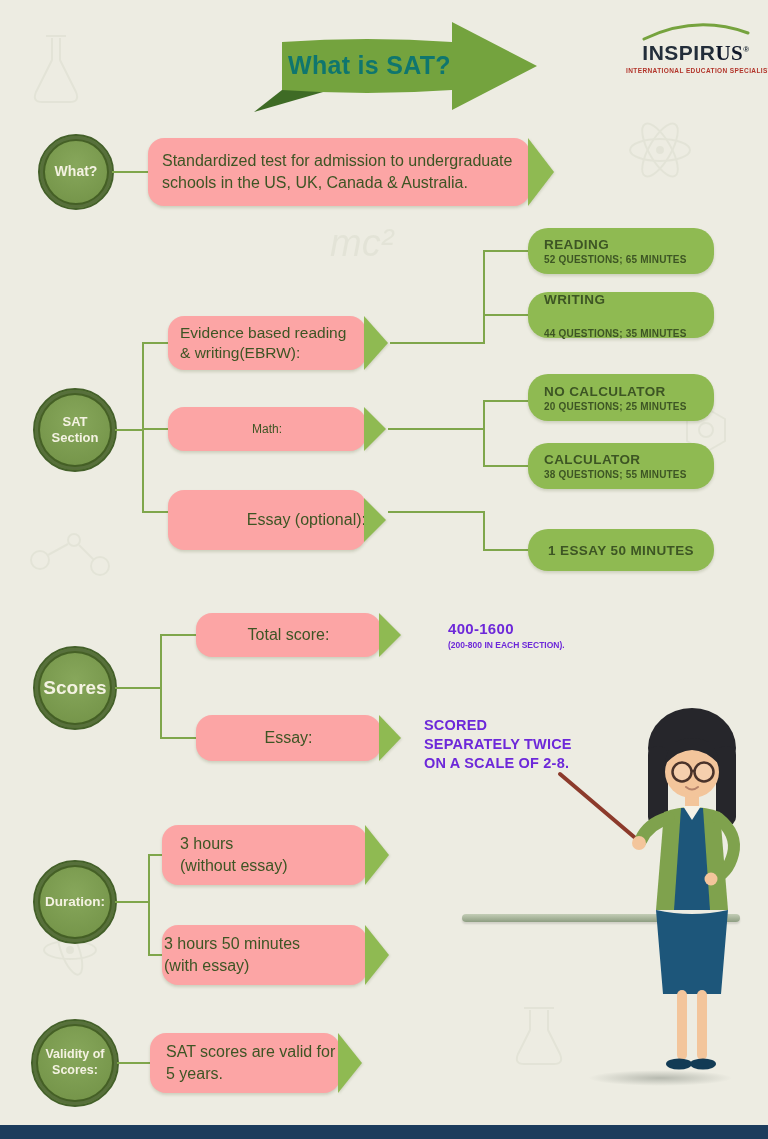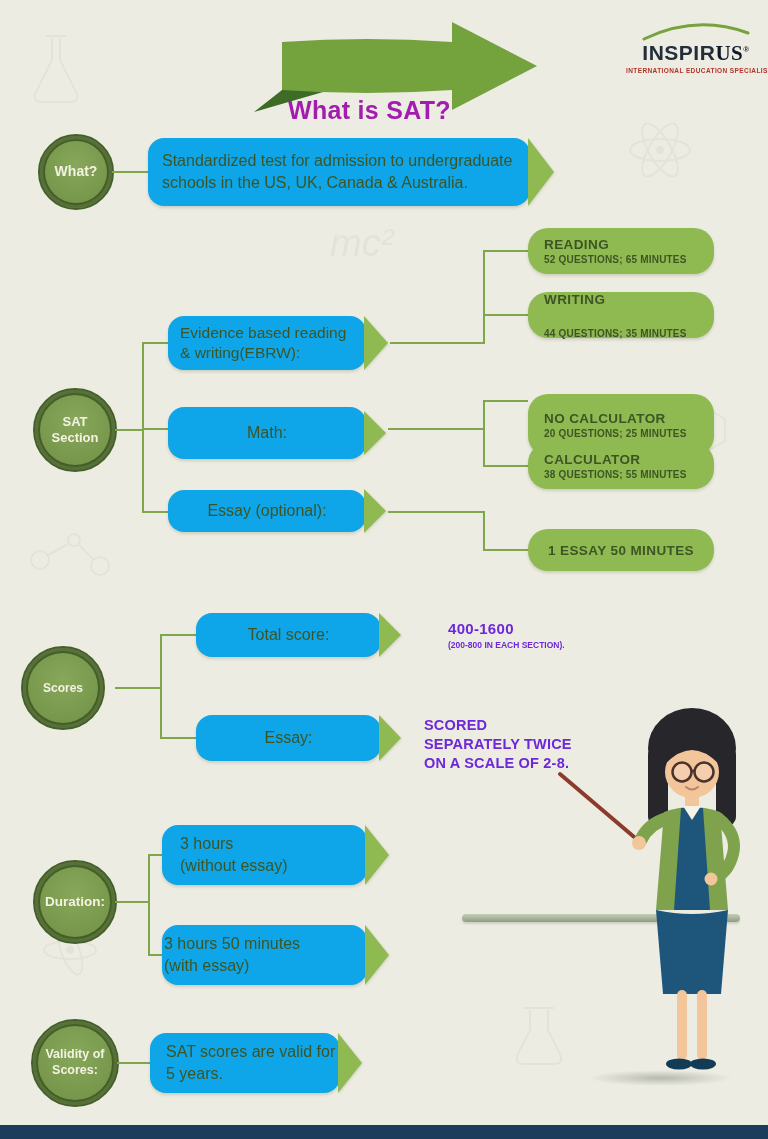--- a/index.html
+++ b/index.html
@@ -12,42 +12,42 @@
   .hline { height:2px; }
   .vline { width:2px; }
 
   .circle { position:absolute; border-radius:50%;
     background:radial-gradient(circle at 50% 40%, #87A75B, #6E8E43);
     border:2px solid #44602A;
     box-shadow: inset 0 0 0 3px rgba(255,255,255,0.10), inset 0 0 0 5px rgba(60,86,30,0.85);
     display:flex; align-items:center; justify-content:center; text-align:center;
     color:#F4F2E2; font-weight:bold; line-height:1.25; }
 
-  .shape { position:absolute; background:#0ea5e9; border-radius:16px;
+  .shape { position:absolute; background:#fca5a5; border-radius:16px;
     display:flex; flex-direction:column; justify-content:center;
     color:#3D5524; box-shadow:0 2px 3px rgba(60,80,30,0.18); }
   .shape.tip::after { content:""; position:absolute; left:calc(100% - 2px); top:50%;
     transform:translateY(-50%); width:0; height:0; border-style:solid;
     border-color:transparent transparent transparent #8FBA52;
     border-width: var(--th) 0 var(--th) var(--tw);
     filter:drop-shadow(1px 1px 1px rgba(60,80,30,0.15)); }
   .shape.center { align-items:center; text-align:center; }
 
   .leaf { position:absolute; background:#8FBA52; border-radius:20px;
     display:flex; flex-direction:column; justify-content:center; padding-left:16px;
     color:#3D5524; box-shadow:0 2px 3px rgba(60,80,30,0.18); }
   .leaf .lt { font-weight:bold; font-size:13.5px; letter-spacing:0.4px; }
   .leaf .ld { font-weight:bold; font-size:10px; letter-spacing:0.2px; margin-top:2px; }
   .leaf.centered { align-items:center; padding-left:0; }
 
   .score-val { position:absolute; color:#6d28d9; font-weight:bold; }
 
   .header-wrap { position:absolute; left:252px; top:16px; width:300px; height:102px; }
   .header-title { position:absolute; left:25px; top:35px; width:185px; text-align:center;
-    font-size:25px; font-weight:bold; color:#a21caf; letter-spacing:0.3px;margin-top:45px; }
+    font-size:25px; font-weight:bold; color:#0f766e; letter-spacing:0.3px; }
 
   .logo { position:absolute; left:626px; top:20px; width:140px; text-align:center; }
   .logo-arc { display:block; margin:0 auto; }
   .logo-brand { font-size:21px; font-weight:bold; color:#232E3A; letter-spacing:0.5px; line-height:1; }
   .logo-brand .accent { color:#0f172a;font-family:Liberation Serif, serif; }
   .logo-brand sup { font-size:8px; }
   .logo-tagline { font-size:6.5px; font-weight:bold; color:#B2342A; letter-spacing:0.4px;
     margin-top:3px; white-space:nowrap; }
 
   .rod { position:absolute; left:462px; top:914px; width:278px; height:8px; border-radius:4px;
@@ -125,24 +125,24 @@
   <div class="hline" style="left:115px;top:429px;width:29px;"></div>
   <div class="vline" style="left:142px;top:342px;height:171px;"></div>
   <div class="hline" style="left:144px;top:342px;width:24px;"></div>
   <div class="hline" style="left:144px;top:428px;width:24px;"></div>
   <div class="hline" style="left:144px;top:511px;width:24px;"></div>
 
   <div class="shape tip" style="left:168px;top:316px;width:198px;height:54px;--th:27px;--tw:24px;padding-left:12px;font-size:15.5px;line-height:1.3;">
     <div>Evidence based reading</div>
     <div>&amp; writing(EBRW):</div>
   </div>
-  <div class="shape tip center" style="left:168px;top:407px;width:198px;height:52px;--th:22px;--tw:22px;font-size:16px;">
+  <div class="shape tip center" style="left:168px;top:407px;width:198px;height:44px;--th:22px;--tw:22px;font-size:12px;">
     <div>Math:</div>
   </div>
-  <div class="shape tip center" style="left:168px;top:490px;width:198px;height:42px;--th:22px;--tw:22px;font-size:16px;">
+  <div class="shape tip center" style="left:168px;top:490px;width:198px;height:60px;--th:22px;--tw:22px;font-size:16px;align-items:flex-end;">
     <div>Essay (optional):</div>
   </div>
 
   <div class="hline" style="left:390px;top:342px;width:95px;"></div>
   <div class="vline" style="left:483px;top:250px;height:94px;"></div>
   <div class="hline" style="left:485px;top:250px;width:43px;"></div>
   <div class="hline" style="left:485px;top:314px;width:43px;"></div>
 
   <div class="hline" style="left:388px;top:428px;width:97px;"></div>
   <div class="vline" style="left:483px;top:400px;height:67px;"></div>
@@ -154,33 +154,33 @@
   <div class="hline" style="left:485px;top:549px;width:43px;"></div>
 
   <div class="leaf" style="left:528px;top:228px;width:186px;height:46px;">
     <span class="lt">READING</span>
     <span class="ld">52 QUESTIONS; 65 MINUTES</span>
   </div>
   <div class="leaf" style="left:528px;top:292px;width:186px;height:46px;gap:19px;">
     <span class="lt">WRITING</span>
     <span class="ld">44 QUESTIONS; 35 MINUTES</span>
   </div>
-  <div class="leaf" style="left:528px;top:394px;width:186px;height:62px;">
+  <div class="leaf" style="left:528px;top:374px;width:186px;height:47px;">
     <span class="lt">NO CALCULATOR</span>
     <span class="ld">20 QUESTIONS; 25 MINUTES</span>
   </div>
   <div class="leaf" style="left:528px;top:443px;width:186px;height:46px;">
     <span class="lt">CALCULATOR</span>
     <span class="ld">38 QUESTIONS; 55 MINUTES</span>
   </div>
   <div class="leaf centered" style="left:528px;top:529px;width:186px;height:42px;align-items:center;">
     <span class="lt">1 ESSAY 50 MINUTES</span>
   </div>
 
-  <div class="circle" style="left:21px;top:646px;width:84px;height:84px;font-size:12px;">
+  <div class="circle" style="left:33px;top:646px;width:84px;height:84px;font-size:19px;">
     <span>Scores</span>
   </div>
   <div class="hline" style="left:115px;top:687px;width:46px;"></div>
   <div class="vline" style="left:160px;top:634px;height:105px;"></div>
   <div class="hline" style="left:162px;top:634px;width:34px;"></div>
   <div class="hline" style="left:162px;top:737px;width:34px;"></div>
 
   <div class="shape tip center" style="left:196px;top:613px;width:185px;height:44px;--th:22px;--tw:22px;font-size:16px;">
     <div>Total score:</div>
   </div>

